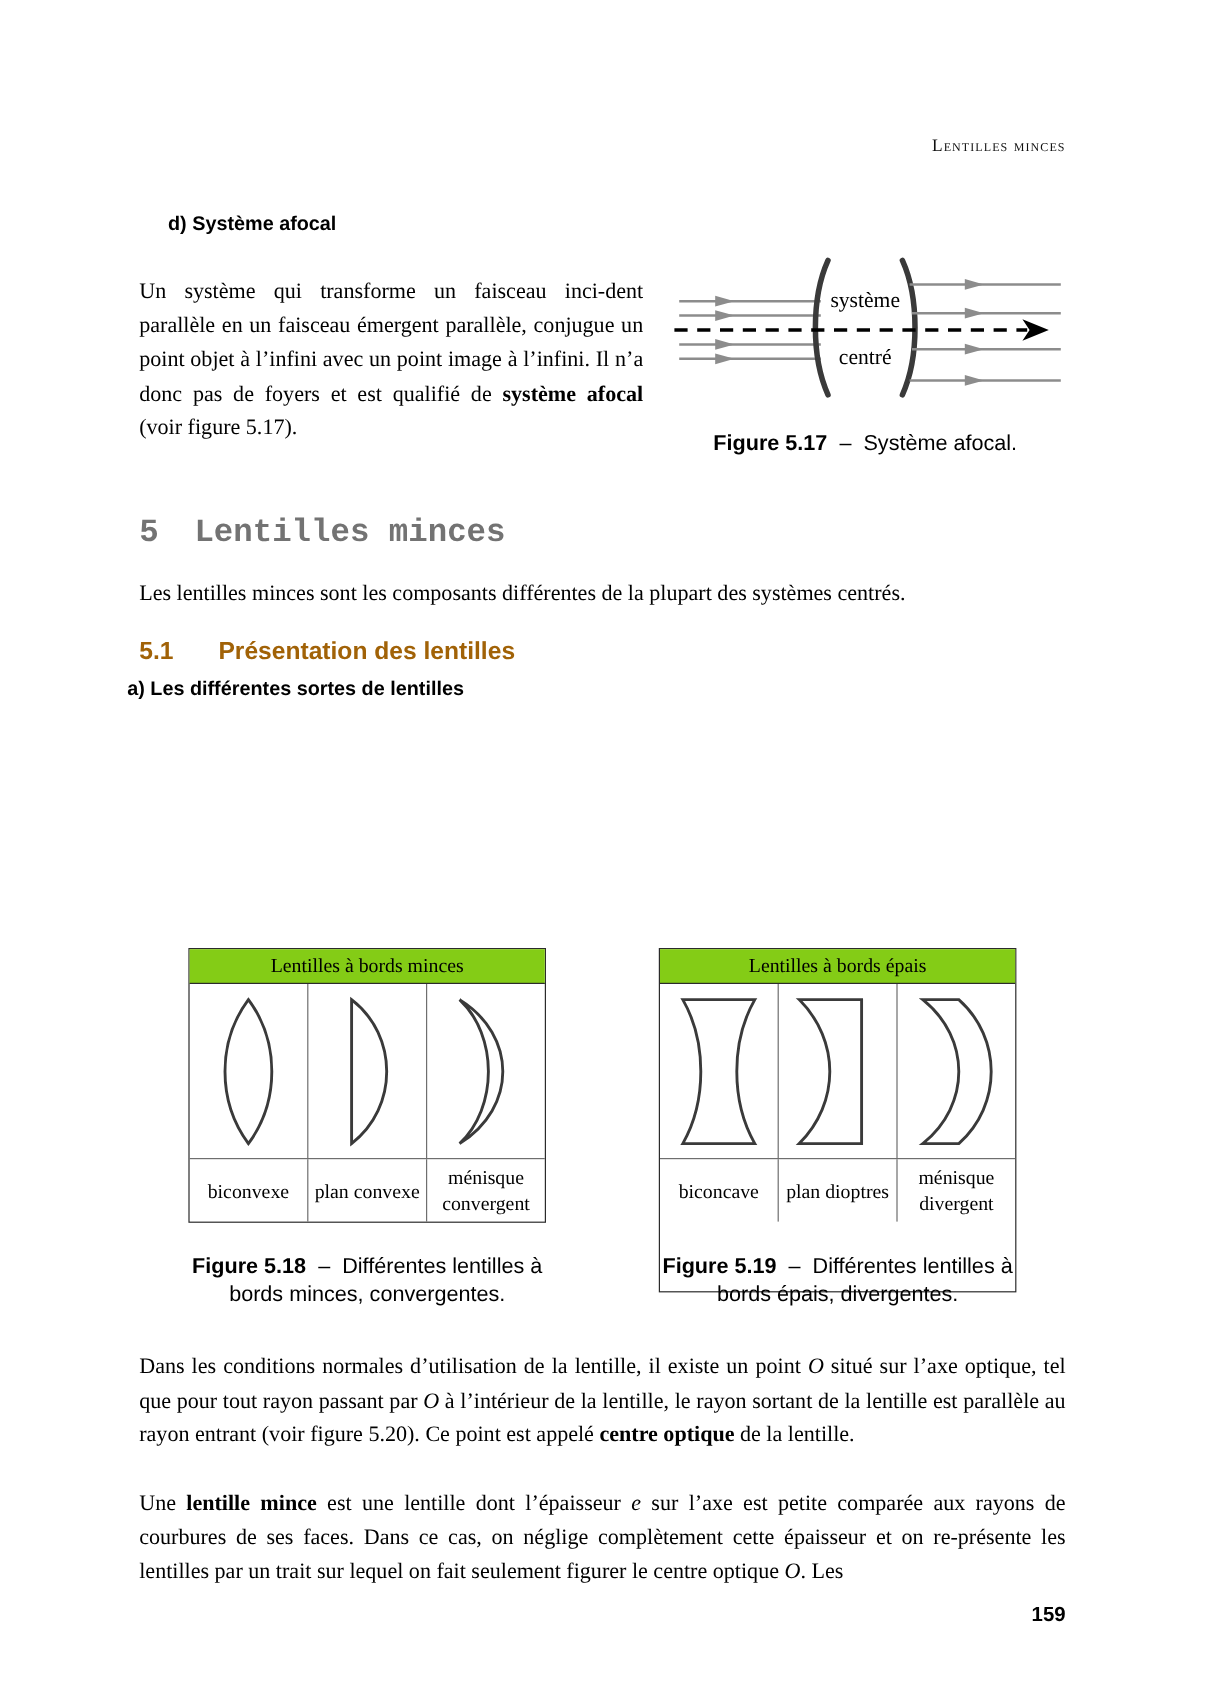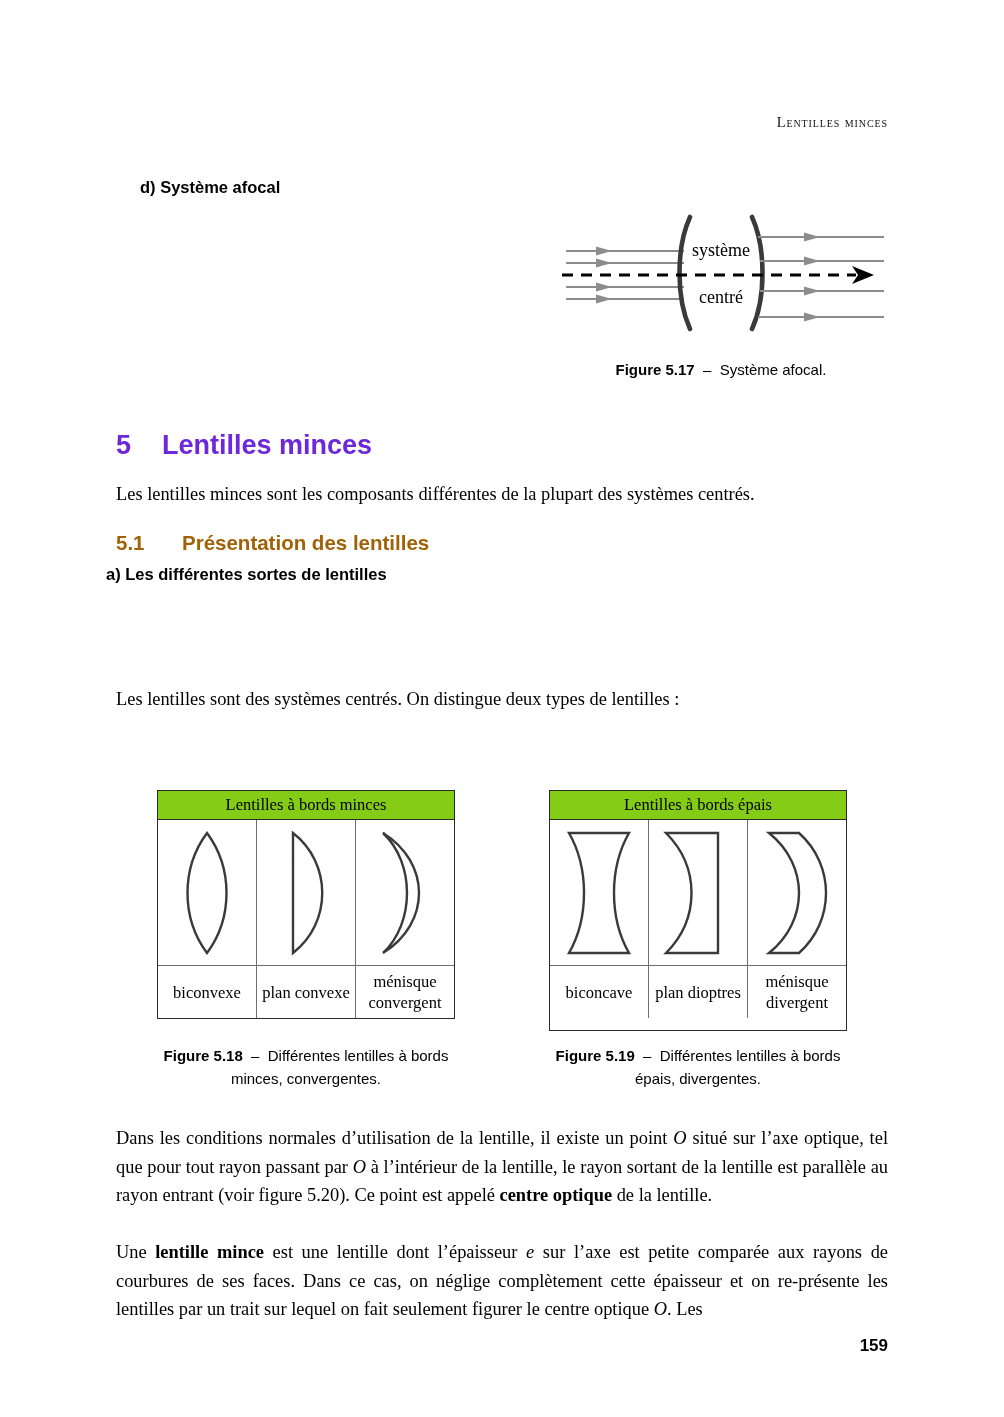--- a/index.html
+++ b/index.html
@@ -37,24 +37,24 @@
   .h-sub {
     position: absolute;
     font-family: "Liberation Sans", sans-serif;
     font-weight: bold;
     font-size: 16.5px;
     color: #000;
     white-space: nowrap;
   }
   .h-chapter {
     position: absolute;
-    font-family: Liberation Sans, sans-serif;
+    font-family: Liberation Mono, monospace;
     font-weight: bold;
     font-size: 27px;
-    color: #6d28d9;
+    color: #737373;
     white-space: nowrap;
   }
   .h-chapter .num { display: inline-block; width: 46px; }
   .h-section {
     position: absolute;
     font-family: "Liberation Sans", sans-serif;
     font-weight: bold;
     font-size: 20.5px;
     color: #a16207;
     white-space: nowrap;
@@ -93,21 +93,21 @@
     position: absolute;
     left: 6px;
     top: -1px;
     font-size: 15px;
   }
 
   
   .fig-caption {
     position: absolute;
     font-family: "Liberation Sans", sans-serif;
-    font-size: 15px;
+    font-size: 18px;
     line-height: 23px;
     text-align: center;
     color: #000;
   }
   .fig-caption .lead { font-weight: bold; }
 
   
   .fig517 {
     position: absolute;
     left: 556px;
@@ -180,20 +180,21 @@
 </style>
 </head>
 <body>
 
 <div class="page">
 
   <div class="running-header">Lentilles minces</div>
 
   <div class="h-sub" style="left:116px; top:178px;margin-left:24px;">d) Système afocal</div>
 
+  <div class="para" style="left:116px; top:228px; width:420px;">Un système qui transforme un faisceau inci-dent parallèle en un faisceau émergent parallèle, conjugue un point objet à l’infini avec un point image à l’infini. Il n’a donc pas de foyers et est qualifié de <b>système afocal</b> (voir figure 5.17).</div>
 
   <div class="fig517">
     <svg width="330" height="140" viewBox="0 0 330 140" xmlns="http://www.w3.org/2000/svg">
 
       <g stroke="#8c8c8c" stroke-width="2.1" fill="none">
         <line x1="10" y1="48" x2="128" y2="48"></line>
         <line x1="10" y1="60" x2="128" y2="60"></line>
         <line x1="10" y1="84" x2="128" y2="84"></line>
         <line x1="10" y1="96" x2="128" y2="96"></line>
       </g>
@@ -240,21 +241,20 @@
 
   <div class="para" style="left:116px; top:480px; width:772px;">Les lentilles minces sont les composants différentes de la plupart des systèmes centrés.</div>
 
   <div class="h-section" style="left:116px; top:531px;">
     <span class="num">5.1</span><span>Présentation des lentilles</span>
   </div>
 
   <div class="h-sub" style="left:106px; top:565px;">a) Les différentes sortes de lentilles</div>
 
 
-  <div class="para" style="left:116px; top:685px; width:772px;">Les lentilles sont des systèmes centrés. On distingue deux types de lentilles :</div>
 
 
   <div class="lens-table" style="left:157px; top:790px; width:298px; height:229px;">
     <div class="th">Lentilles à bords minces</div>
     <div class="shapes-row">
       <div class="cell">
         <svg class="lens-svg" width="92" height="140" viewBox="0 0 92 140">
           <path d="M 46 10 C 72 45, 72 95, 46 130 C 20 95, 20 45, 46 10 Z" fill="none" stroke="#3a3a3a" stroke-width="2.4"></path>
         </svg>
       </div>
@@ -273,21 +273,21 @@
       <div class="cell">biconvexe</div>
       <div class="cell">plan convexe</div>
       <div class="cell">ménisque convergent</div>
     </div>
   </div>
 
   <div class="fig-caption" style="left:157px; top:1044px; width:298px;">
     <span class="lead">Figure 5.18</span><span>&nbsp;&nbsp;</span><span>–</span><span>&nbsp;&nbsp;</span><span>Différentes lentilles à bords minces, convergentes.</span>
   </div>
 
-  <div class="lens-table" style="left:549px; top:790px; width:298px; height:241px;">
+  <div class="lens-table" style="left:549px; top:790px; width:298px; height:287px;">
     <div class="th">Lentilles à bords épais</div>
     <div class="shapes-row">
       <div class="cell">
         <svg class="lens-svg" width="92" height="140" viewBox="0 0 92 140">
           <path d="M 16 10 L 76 10 C 56 45, 56 95, 76 130 L 16 130 C 36 95, 36 45, 16 10 Z" fill="none" stroke="#3a3a3a" stroke-width="2.4"></path>
         </svg>
       </div>
       <div class="cell">
         <svg class="lens-svg" width="92" height="140" viewBox="0 0 92 140">
           <path d="M 14 10 L 66 10 L 66 130 L 14 130 C 48 96, 48 44, 14 10 Z" fill="none" stroke="#3a3a3a" stroke-width="2.4"></path>

